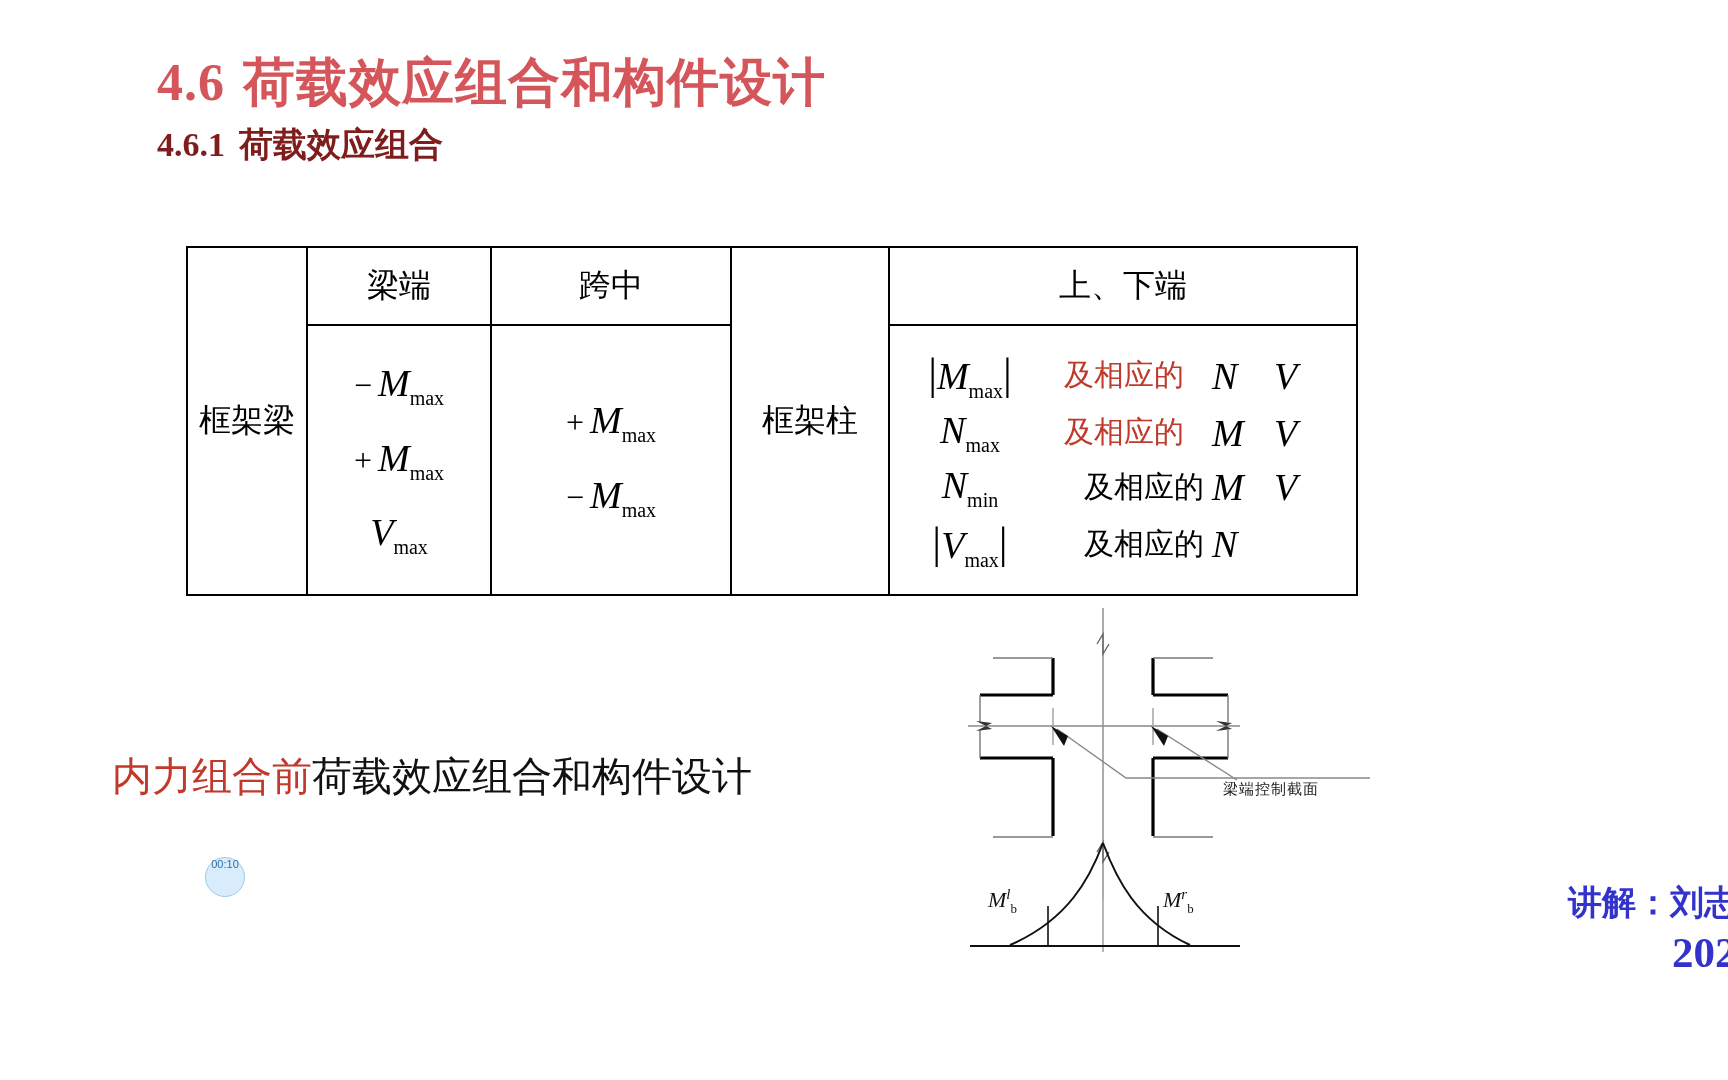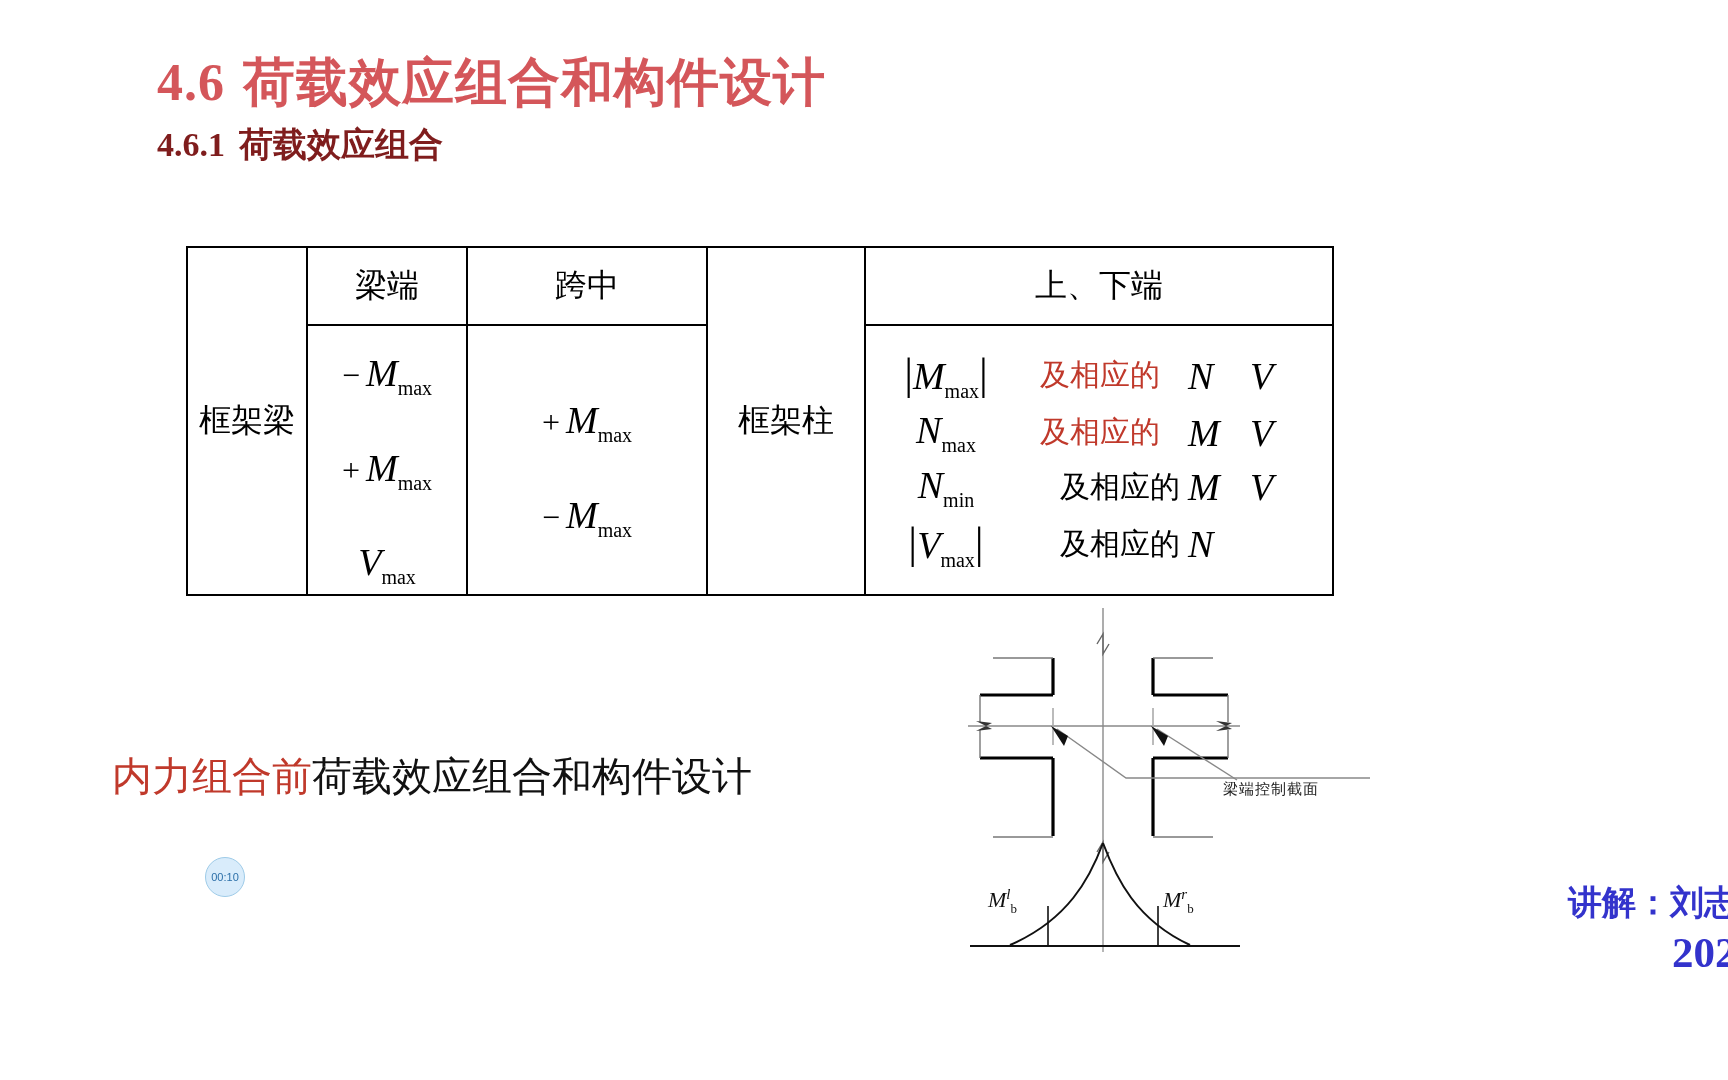--- a/index.html
+++ b/index.html
@@ -46,39 +46,39 @@
     table-layout: fixed;
   }
   table.main td {
     border: 2px solid #000;
     padding: 0;
     vertical-align: middle;
     text-align: center;
     font-size: 30px;
   }
   .c1 { width:120px; }
-  .c2 { width:160px; }
+  .c2 { width:184px; }
   .c3 { width:240px; }
   .c4 { width:158px; }
   .c5 { width:468px; }
 
   .rowh { height: 78px; }
   .rowb { height: 270px; }
 
   .cjk { font-family:"Liberation Serif","DejaVu Serif",serif; font-size:32px; color:#000; }
   .hdr { font-size:32px; }
 
   
   .mvar { font-family:"Liberation Serif","DejaVu Serif",serif; font-style:italic; font-size:38px; }
   .msub { font-style:normal; font-size:20px; vertical-align: sub; letter-spacing:0; }
   .sign { font-style:normal; font-size:32px; padding-right:6px; }
   .bar  { font-style:normal; font-size:44px; font-weight:300; }
 
   .stack { display:flex; flex-direction:column; justify-content:center; align-items:center; gap:26px; }
-  .stack .line { white-space:nowrap;margin-top:20px; }
+  .stack .line { white-space:nowrap; }
 
   
   .colcell { padding:6px 0 6px 14px !important; text-align:left !important; }
   .colgrid { display:grid; grid-template-columns: 132px 176px 62px 60px; row-gap:6px; align-items:center; }
   .colgrid .g-sym { text-align:center; }
   .colgrid .g-txt { font-size:30px; white-space:nowrap; }
   .colgrid .g-txt.redtxt { color:#c0392b; text-align:center; }
   .colgrid .g-txt.blktxt { color:#000; text-align:right; padding-right:8px; }
   .colgrid .g-a, .colgrid .g-b { text-align:left; }
 
@@ -89,21 +89,21 @@
     width: 800px;
   }
   .para .em { color:#c0392b; }
 
   
   .timer {
     position:absolute; left:205px; top:857px;
     width:40px; height:40px; border-radius:50%;
     background:#d9ecfb; border:1px solid #9ecbe8;
     color:#2b6fa8; font-size:11px;
-    display:flex; align-items:center; justify-content:center;
+    display:flex; align-items:flex-start; justify-content:center;
     font-family:"Liberation Sans", sans-serif;
   }
 
   
   .presenter {
     position:absolute; left:1568px; top:880px;
     font-size:34px; font-weight:bold; color:#3333cc;
     white-space:nowrap;
   }
   .presdate {

